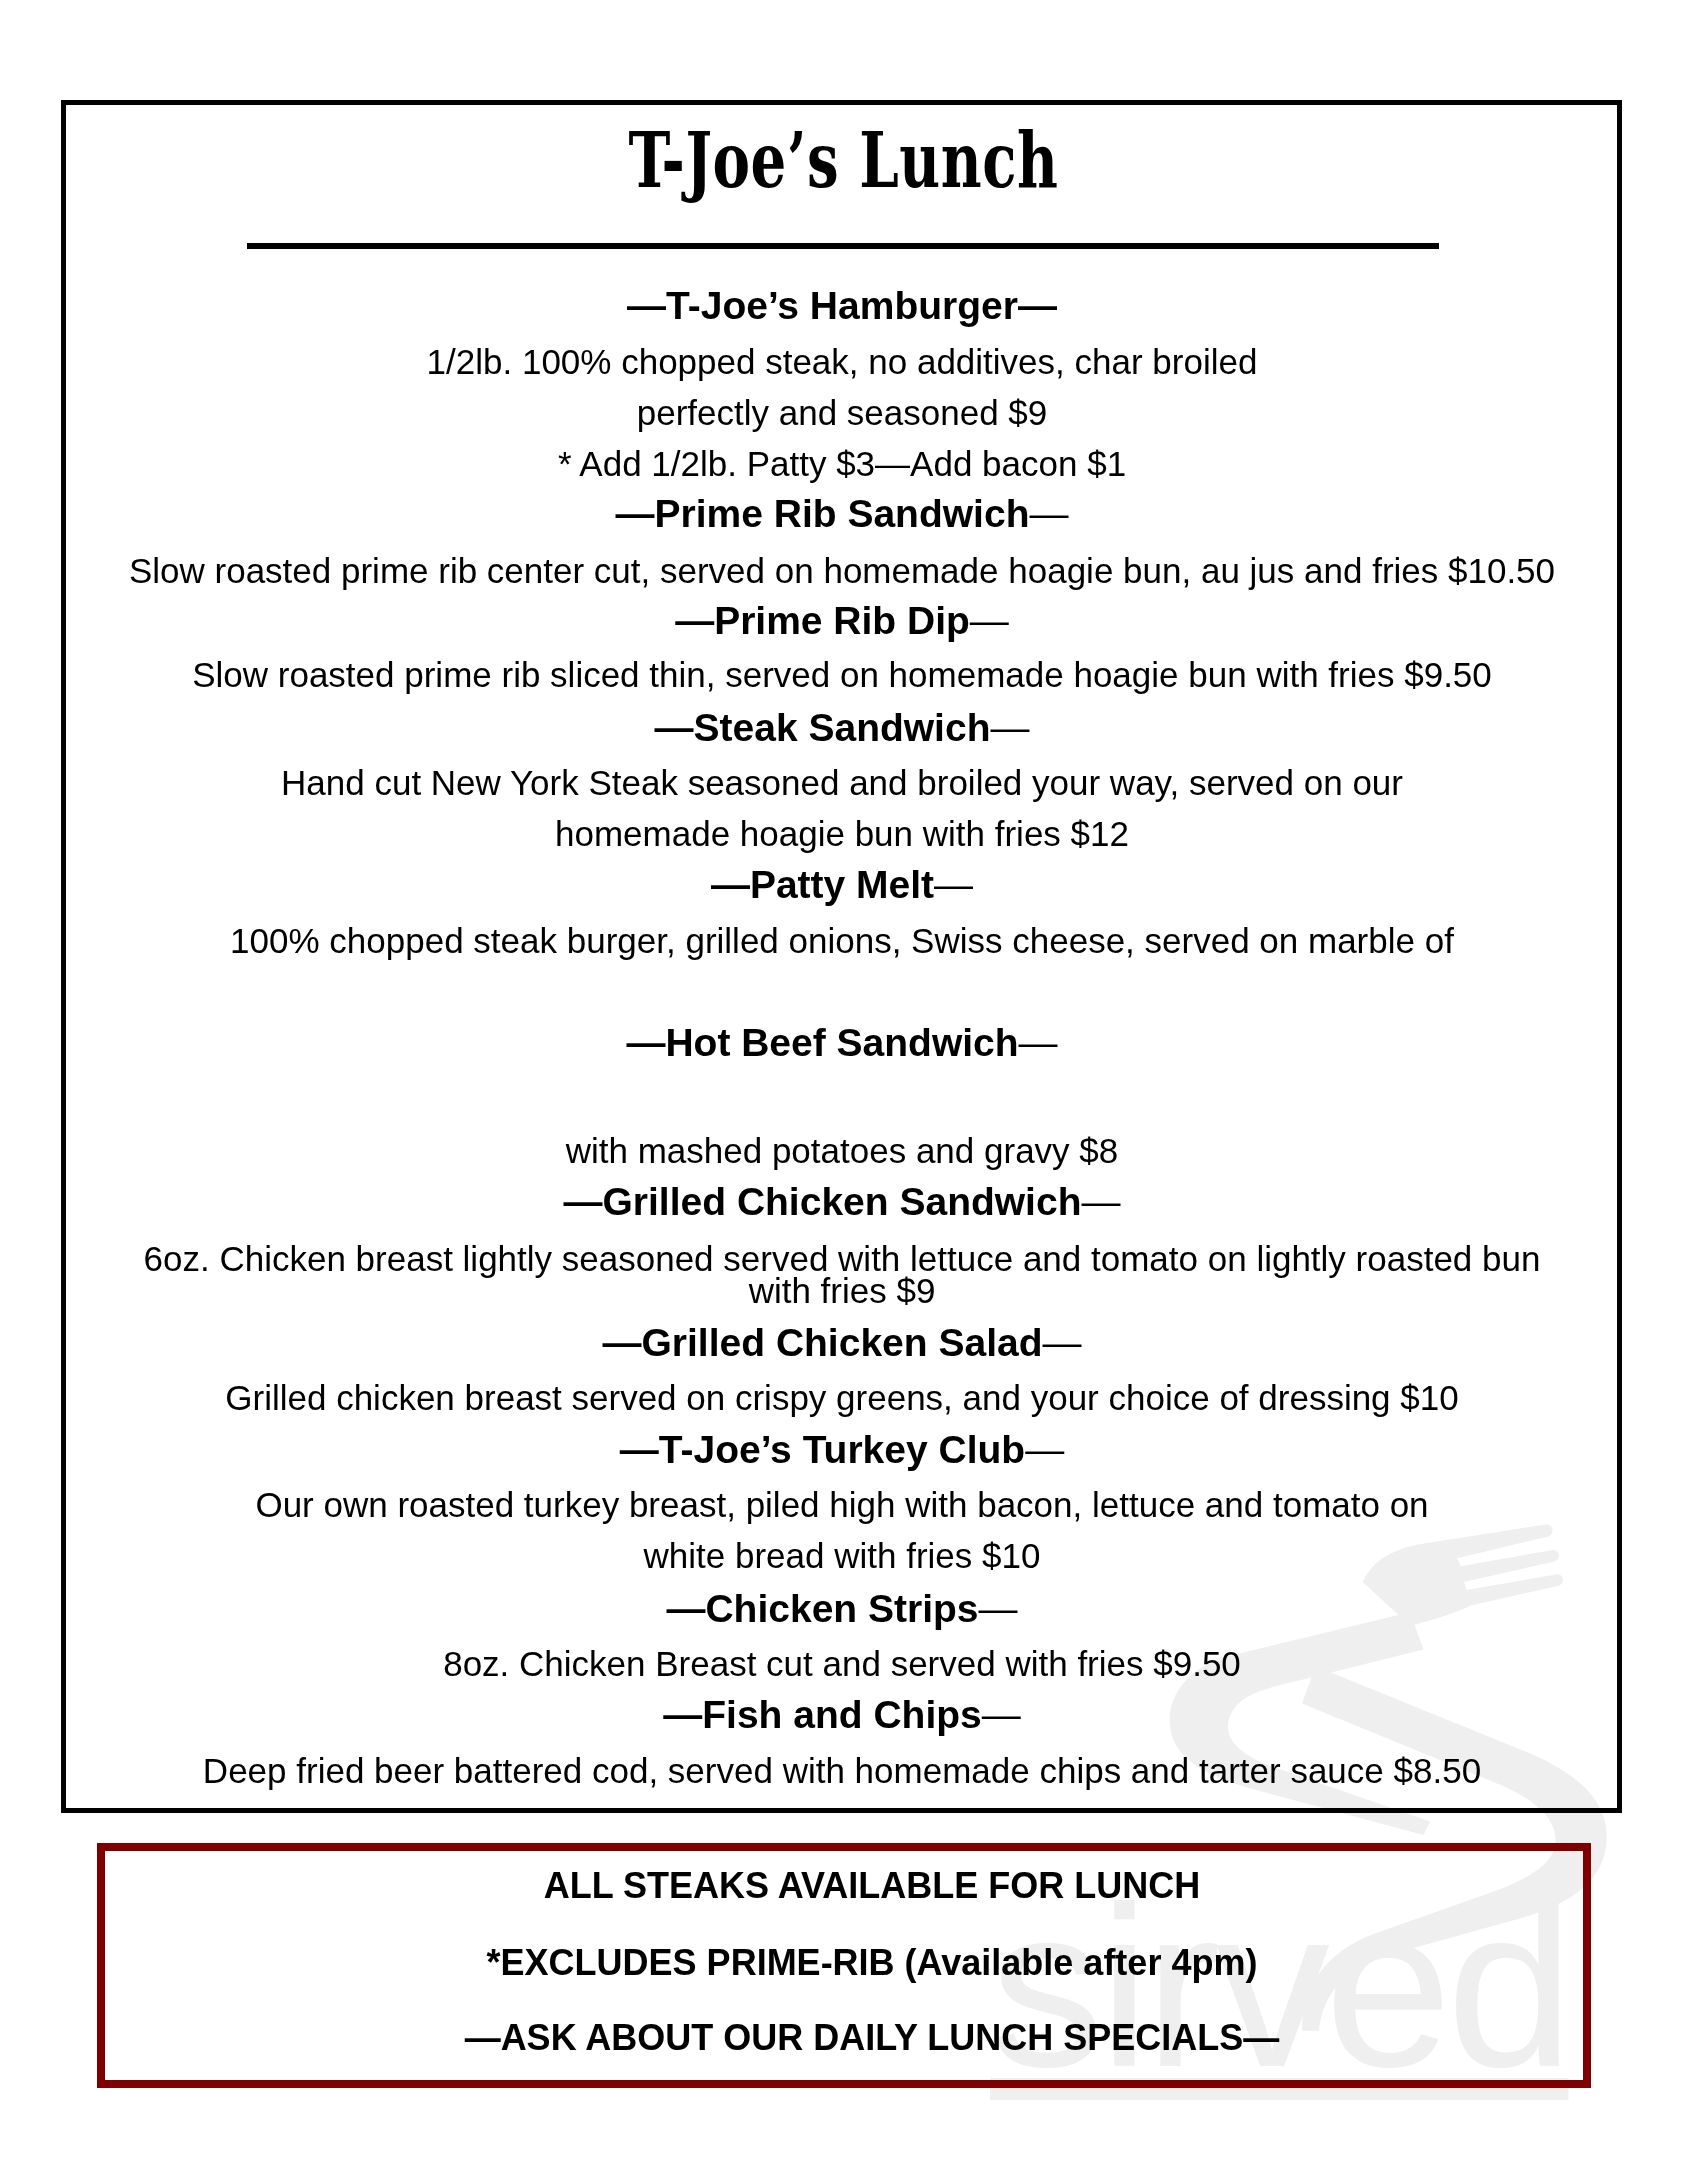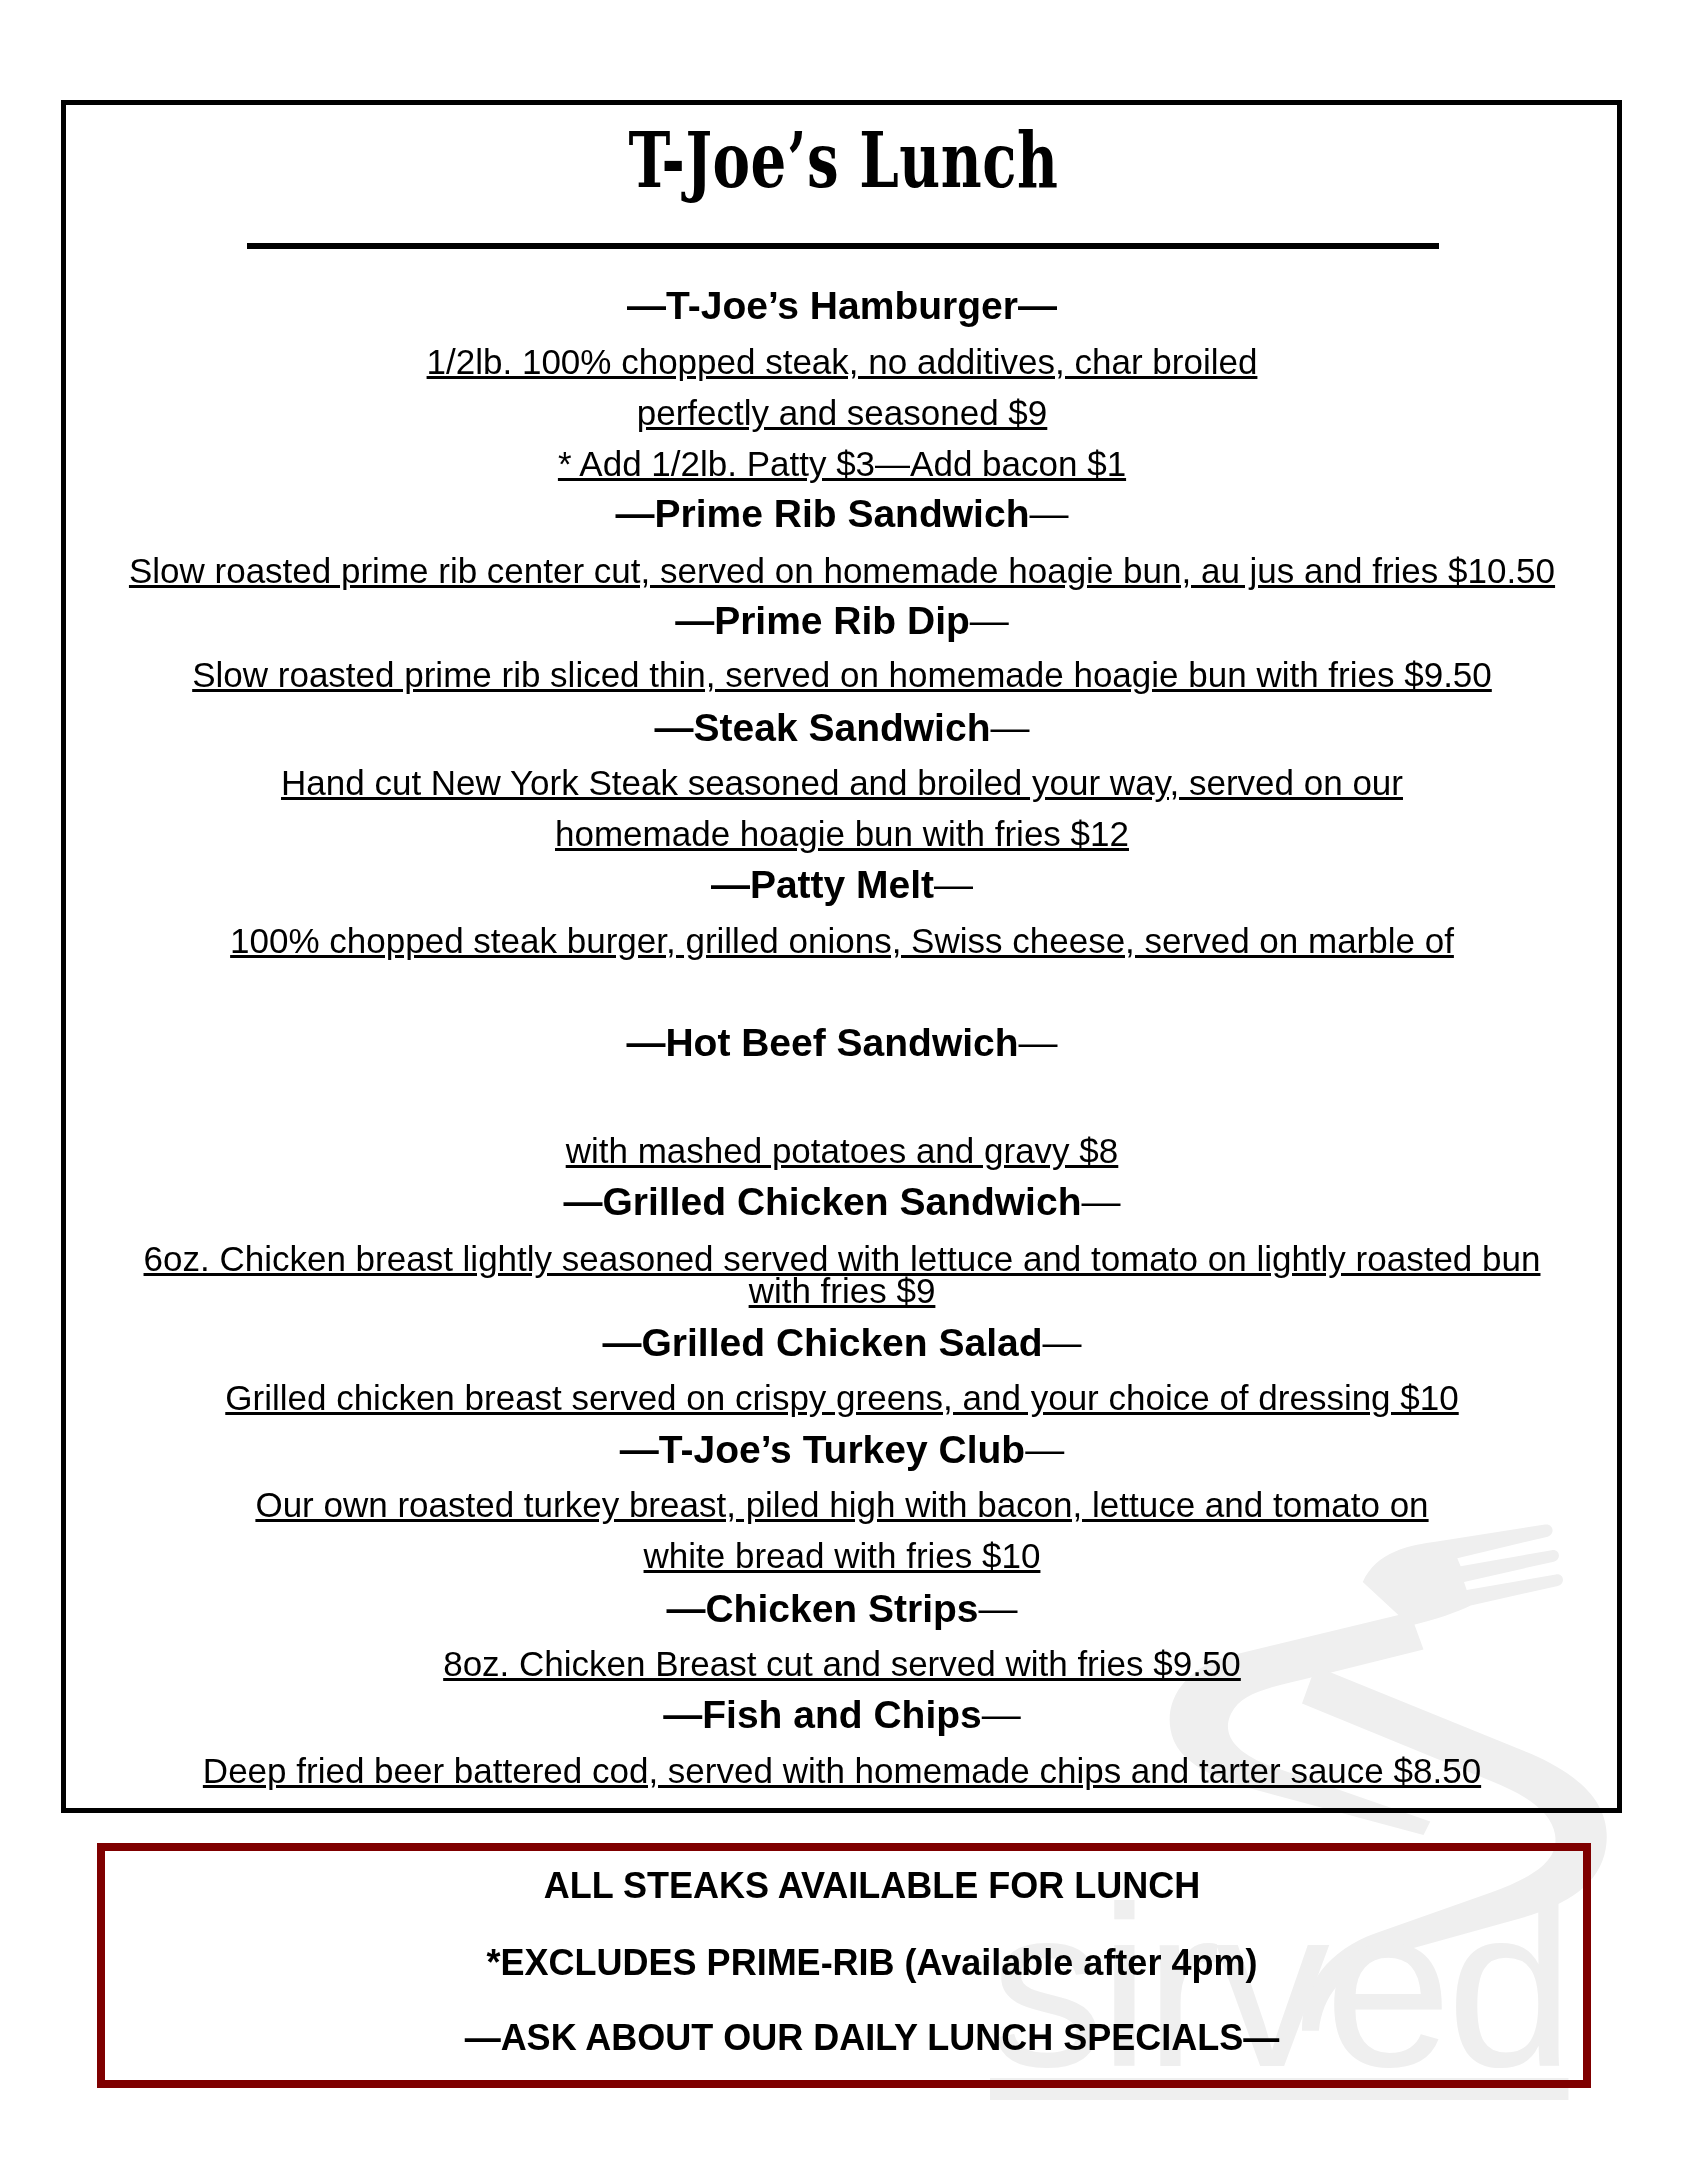--- a/index.html
+++ b/index.html
@@ -30,21 +30,21 @@
   }
   .rule { position: absolute; left: 247px; top: 243px; width: 1192px; height: 6px; background: #000; z-index: 2; }
 
   .line {
     position: absolute; left: 62px; width: 1560px; text-align: center; white-space: nowrap;
     font-family: "Liberation Sans", sans-serif; color: #000; z-index: 2;
   }
   .heading { font-size: 39px; font-weight: bold; height: 45px; line-height: 45px; }
   .heading .dash-r { font-weight: normal; }
   .heading .dash-r.bold { font-weight: bold; }
-  .desc { font-size: 35px; height: 40px; line-height: 40px; text-decoration: underline; }
+  .desc { font-size: 35px; height: 40px; line-height: 40px; }
 
   .notice {
     position: absolute; left: 97px; top: 1843px; width: 1478px; height: 229px;
     border: 8px solid #7f0000; z-index: 1;
   }
   .notice-line {
     position: absolute; left: 97px; width: 1494px; text-align: center; white-space: nowrap;
     font-family: "Liberation Sans", sans-serif; font-weight: bold; font-size: 36px;
     height: 42px; line-height: 42px; color: #000; z-index: 2; padding-left: 28px;
   }

